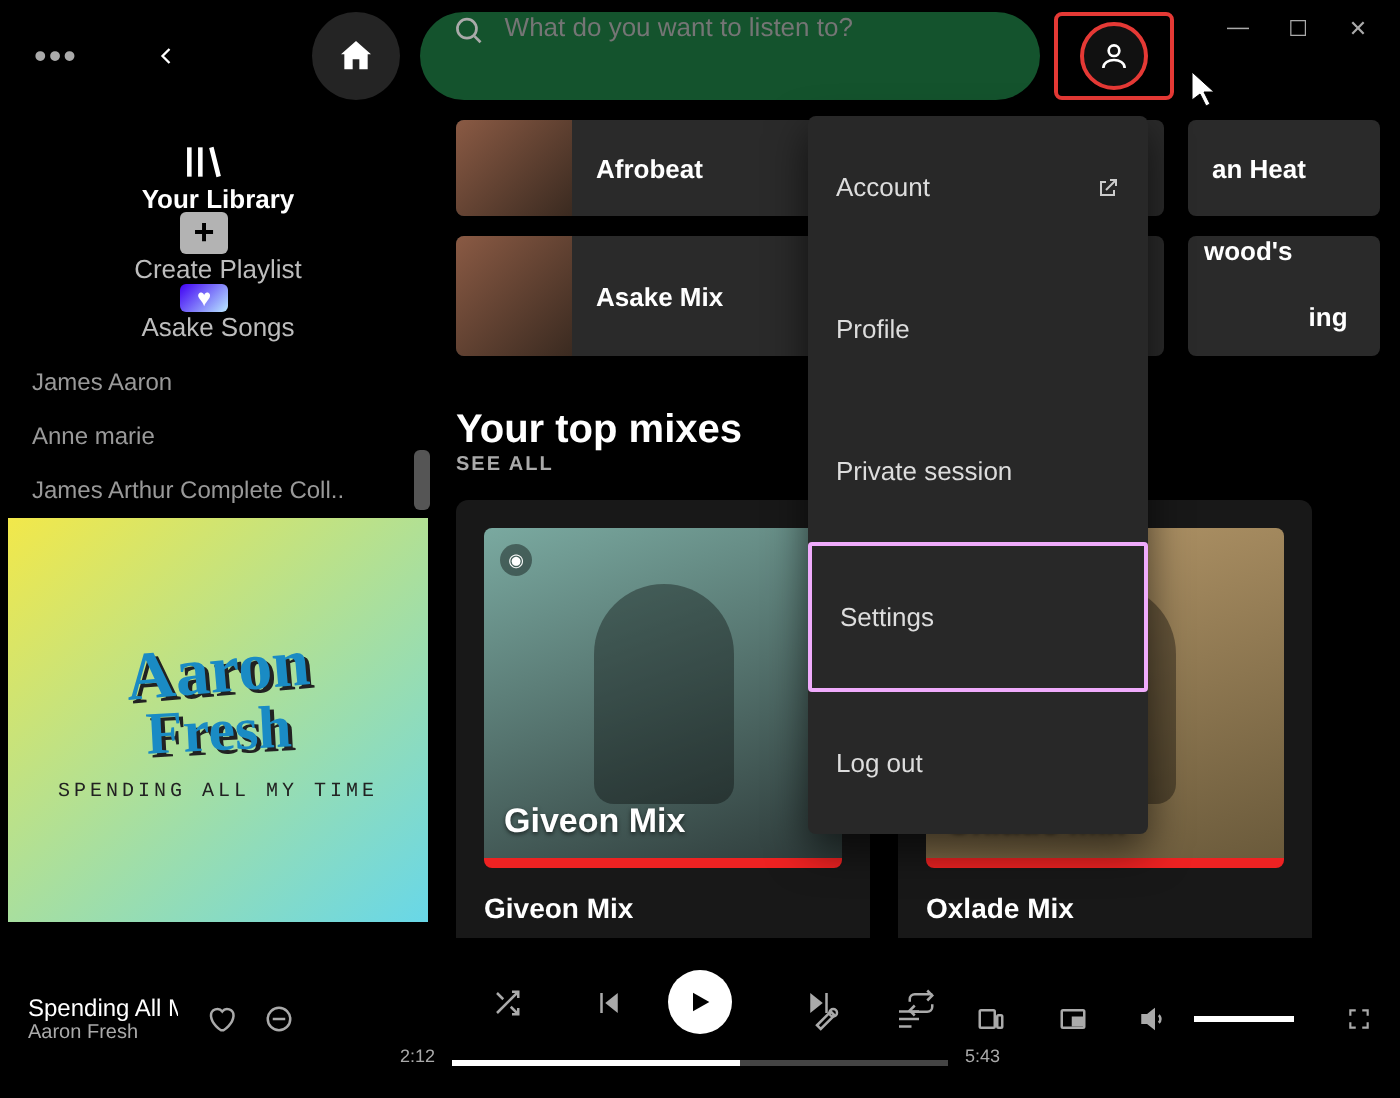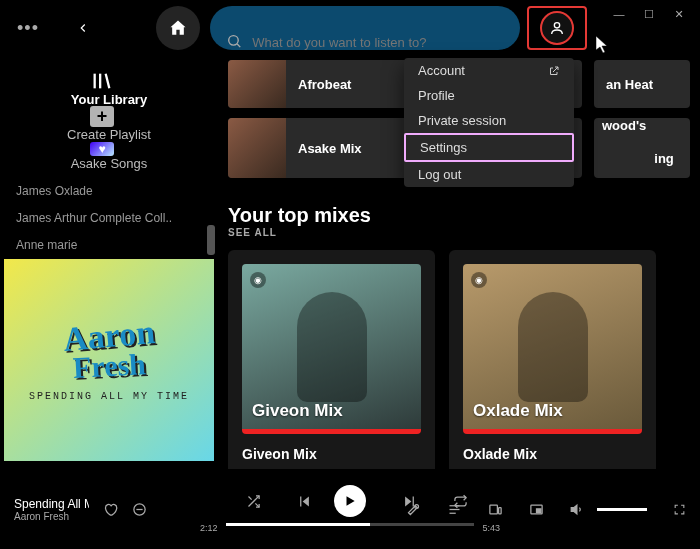--- a/index.html
+++ b/index.html
@@ -2,21 +2,21 @@
 <html><head>
 <meta charset="utf-8">
 <style>
   * { box-sizing: border-box; margin: 0; padding: 0; }
   body { background: #000; color: #fff; font-family: -apple-system, "Segoe UI", sans-serif; width: 700px; height: 549px; overflow: hidden; position: relative; }
   
   .topbar { height: 56px; display: flex; align-items: center; padding: 0 8px; }
   .menu-dots { width: 40px; text-align: center; color: #aaa; font-size: 18px; letter-spacing: 1px; cursor: pointer; }
   .back-btn { width: 30px; height: 30px; display: flex; align-items: center; justify-content: center; cursor: pointer; margin-left: 20px; }
   .home-btn { width: 44px; height: 44px; border-radius: 50%; background: #242424; display: flex; align-items: center; justify-content: center; margin-left: 58px; cursor: pointer; }
-  .search-wrap { flex: 1; height: 44px; background: #0c4a6e; border-radius: 22px; display: flex; align-items: flex-end; padding: 0 16px; margin: 0 10px; max-width: 310px; }
+  .search-wrap { flex: 1; height: 44px; background: #14532d; border-radius: 22px; display: flex; align-items: flex-start; padding: 0 16px; margin: 0 10px; max-width: 310px; }
   .search-wrap input { background: none; border: none; color: #aaa; outline: none; width: 100%; font-size: 13px; margin-left: 10px; }
   .profile-btn { width: 34px; height: 34px; border-radius: 50%; background: #111; border: 2px solid #e53935; display: flex; align-items: center; justify-content: center; cursor: pointer; margin-left: 4px; }
   .profile-highlight { border: 2px solid #e53935; border-radius: 4px; padding: 3px 14px 3px 8px; position: absolute; left: 527px; top: 6px; width: 60px; height: 44px; pointer-events: none; }
   .win-ctrls { position: absolute; right: 6px; top: 0; display: flex; }
   .win-ctrls div { width: 30px; height: 28px; display: flex; align-items: center; justify-content: center; color: #aaa; font-size: 11px; cursor: pointer; }
   .cursor { position: absolute; left: 596px; top: 36px; color: #fff; pointer-events: none; }
   
   .main { display: flex; height: calc(100% - 56px - 80px); }
   .sidebar { width: 218px; padding: 8px 0; display: flex; flex-direction: column; }
   .sb-item { display: flex; align-items: center; padding: 6px 16px; color: #bdbdbd; font-size: 13px; cursor: pointer; height: 36px; flex-direction: column; }
@@ -43,32 +43,32 @@
   .mix-grid { display: flex; gap: 14px; margin-top: 12px; }
   .mix-card { background: #181818; border-radius: 6px; padding: 14px; width: 207px; cursor: pointer; }
   .mix-img { width: 100%; height: 170px; background: linear-gradient(160deg, #7aa9a0 0%, #2e3b3a 100%); border-radius: 4px; position: relative; border-bottom: 5px solid #e22; display: flex; align-items: center; justify-content: center; }
   .mix-img.ox { background: linear-gradient(160deg, #b89a6b 0%, #6a5a3b 100%); }
   .mix-logo { position: absolute; top: 8px; left: 8px; width: 16px; height: 16px; border-radius: 50%; background: rgba(0,0,0,.4); display: flex; align-items: center; justify-content: center; font-size: 9px; }
   .mix-name { position: absolute; bottom: 8px; left: 10px; font-size: 17px; font-weight: 700; text-shadow: 0 1px 2px rgba(0,0,0,.6); }
   .mix-caption { margin-top: 12px; font-size: 14px; font-weight: 600; }
   .person { width: 70px; height: 110px; background: rgba(0,0,0,.35); border-radius: 35px 35px 10px 10px; }
   
   .dropdown { position: absolute; left: 404px; top: 58px; width: 170px; background: #282828; border-radius: 4px; box-shadow: 0 8px 20px rgba(0,0,0,.6); z-index: 50; }
-  .dd-item { padding: 5px 14px; font-size: 13px; color: #ddd; cursor: pointer; display: flex; align-items: center; justify-content: space-between; }
+  .dd-item { padding: 28px 14px; font-size: 13px; color: #ddd; cursor: pointer; display: flex; align-items: center; justify-content: space-between; }
   .dd-item.hl { border: 2px solid #f0abfc; border-radius: 2px; }
   .ext-icon { width: 12px; height: 12px; }
   
   .player { height: 80px; background: #000; position: relative; display: flex; align-items: center; padding: 0 14px; }
   .np-title { font-size: 12px; font-weight: 500; white-space: nowrap; max-width: 75px; overflow: hidden; }
   .np-artist { font-size: 10px; color: #aaa; }
   .heart, .mini-ctrl { color: #aaa; margin-left: 14px; cursor: pointer; }
   .center-ctrls { position: absolute; left: 50%; transform: translateX(-50%); display: flex; flex-direction: column; align-items: center; width: 300px; }
   .ctrl-row { display: flex; align-items: center; gap: 22px; }
   .play-btn { width: 32px; height: 32px; border-radius: 50%; background: #fff; display: flex; align-items: center; justify-content: center; cursor: pointer; }
-  .prog-row { display: flex; align-items: flex-start; gap: 8px; width: 100%; margin-top: 6px; font-size: 9px; color: #aaa; }
+  .prog-row { display: flex; align-items: flex-end; gap: 8px; width: 100%; margin-top: 6px; font-size: 9px; color: #aaa; }
   .prog-bar { flex: 1; height: 3px; background: #444; position: relative; }
   .prog-bar::after { content: ''; position: absolute; left: 0; top: 0; height: 100%; width: 58%; background: #fff; }
   .right-ctrls { margin-left: auto; display: flex; align-items: center; gap: 12px; }
   .vol-bar { width: 50px; height: 3px; background: #fff; }
   svg { display: block; }
 </style>
 </head>
 <body>
 
 <div class="topbar">
@@ -123,23 +123,23 @@
     </div>
     <div class="sb-item">
       <span class="sb-icon create">+</span>
       <span>Create Playlist</span>
     </div>
     <div class="sb-item">
       <span class="sb-icon liked">♥</span>
       <span>Asake Songs</span>
     </div>
     <div style="height:6px"></div>
-    <div class="sb-list">James Oxlade</div>
+    <div class="sb-list">James Aaron</div>
+    <div class="sb-list">Anne marie</div>
     <div class="sb-list">James Arthur Complete Coll..</div>
-    <div class="sb-list">Anne marie</div>
     <div class="sb-scroll"></div>
     <div style="flex:1"></div>
     <div class="album-cover">
       <div class="title1">Aaron</div>
       <div class="title2">Fresh</div>
       <div class="tag">SPENDING ALL MY TIME</div>
     </div>
   </div>
 
   <div class="content">

